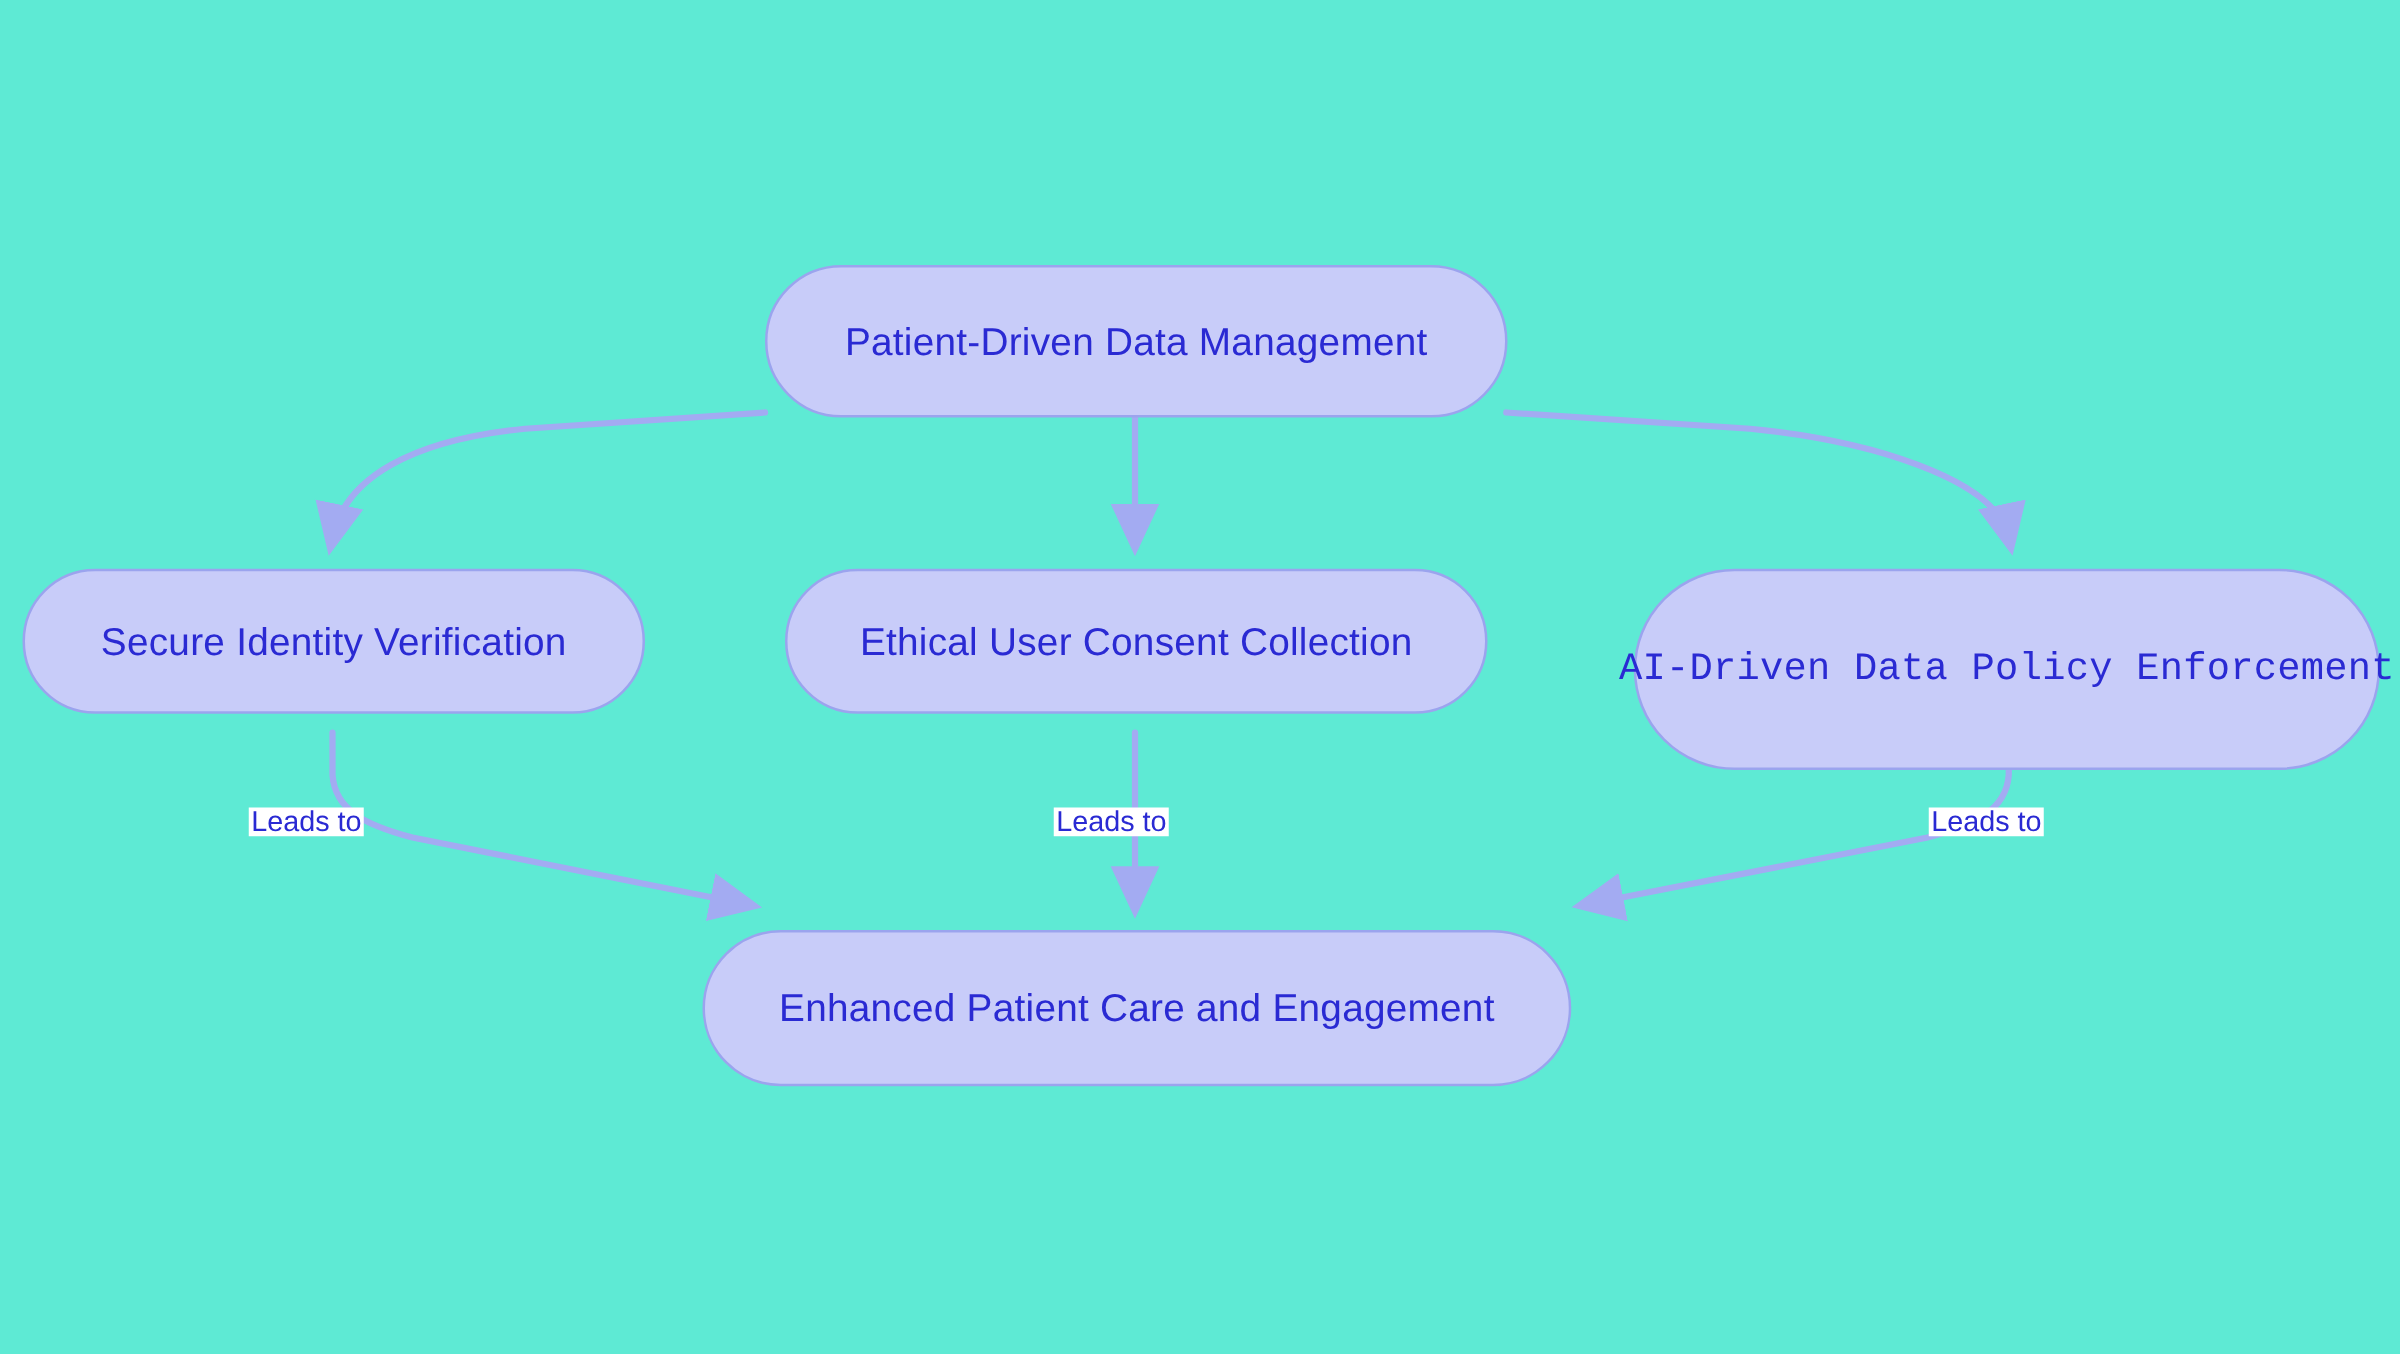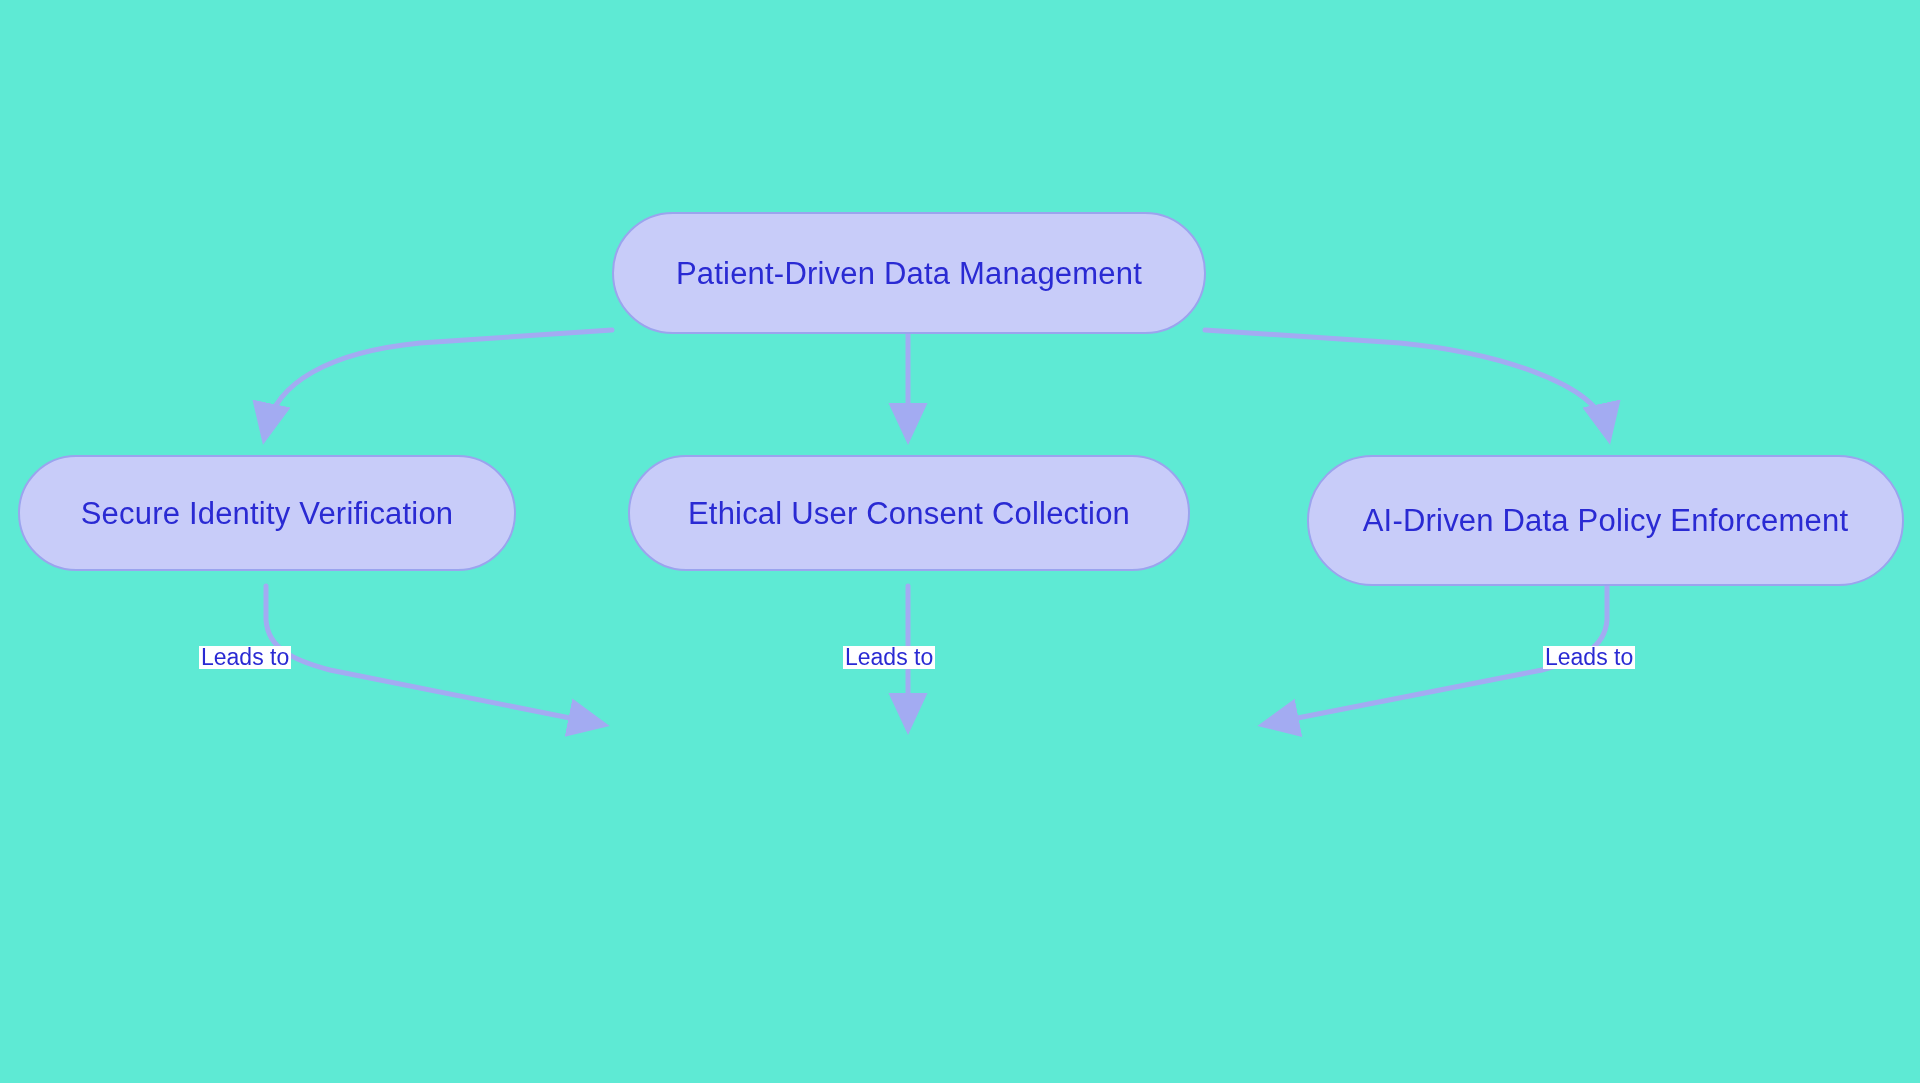--- a/index.html
+++ b/index.html
@@ -58,22 +58,23 @@
     left: 628px;
     top: 455px;
     width: 562px;
     height: 116px;
     font-size: 31px;
   }
   #node-policy {
     left: 1307px;
     top: 455px;
     width: 597px;
-    height: 131px;
+    height: 161px;
     font-size: 31px;
+    font-family: Liberation Mono, monospace;
   }
   #node-outcome {
     left: 562px;
     top: 744px;
     width: 695px;
     height: 125px;
     font-size: 31px;
   }
   .edge-label {
     position: absolute;
@@ -124,20 +125,23 @@
   </div>
 
   <div class="node" id="node-consent">
     <span class="node-label">Ethical User Consent Collection</span>
   </div>
 
   <div class="node" id="node-policy">
     <span class="node-label">AI-Driven Data Policy Enforcement</span>
   </div>
 
+  <div class="node" id="node-outcome">
+    <span class="node-label">Enhanced Patient Care and Engagement</span>
+  </div>
 
   <div class="edge-label" id="edge-label-left">Leads to</div>
 
   <div class="edge-label" id="edge-label-mid">Leads to</div>
 
   <div class="edge-label" id="edge-label-right">Leads to</div>
 
 </div>
 
 </body></html>

